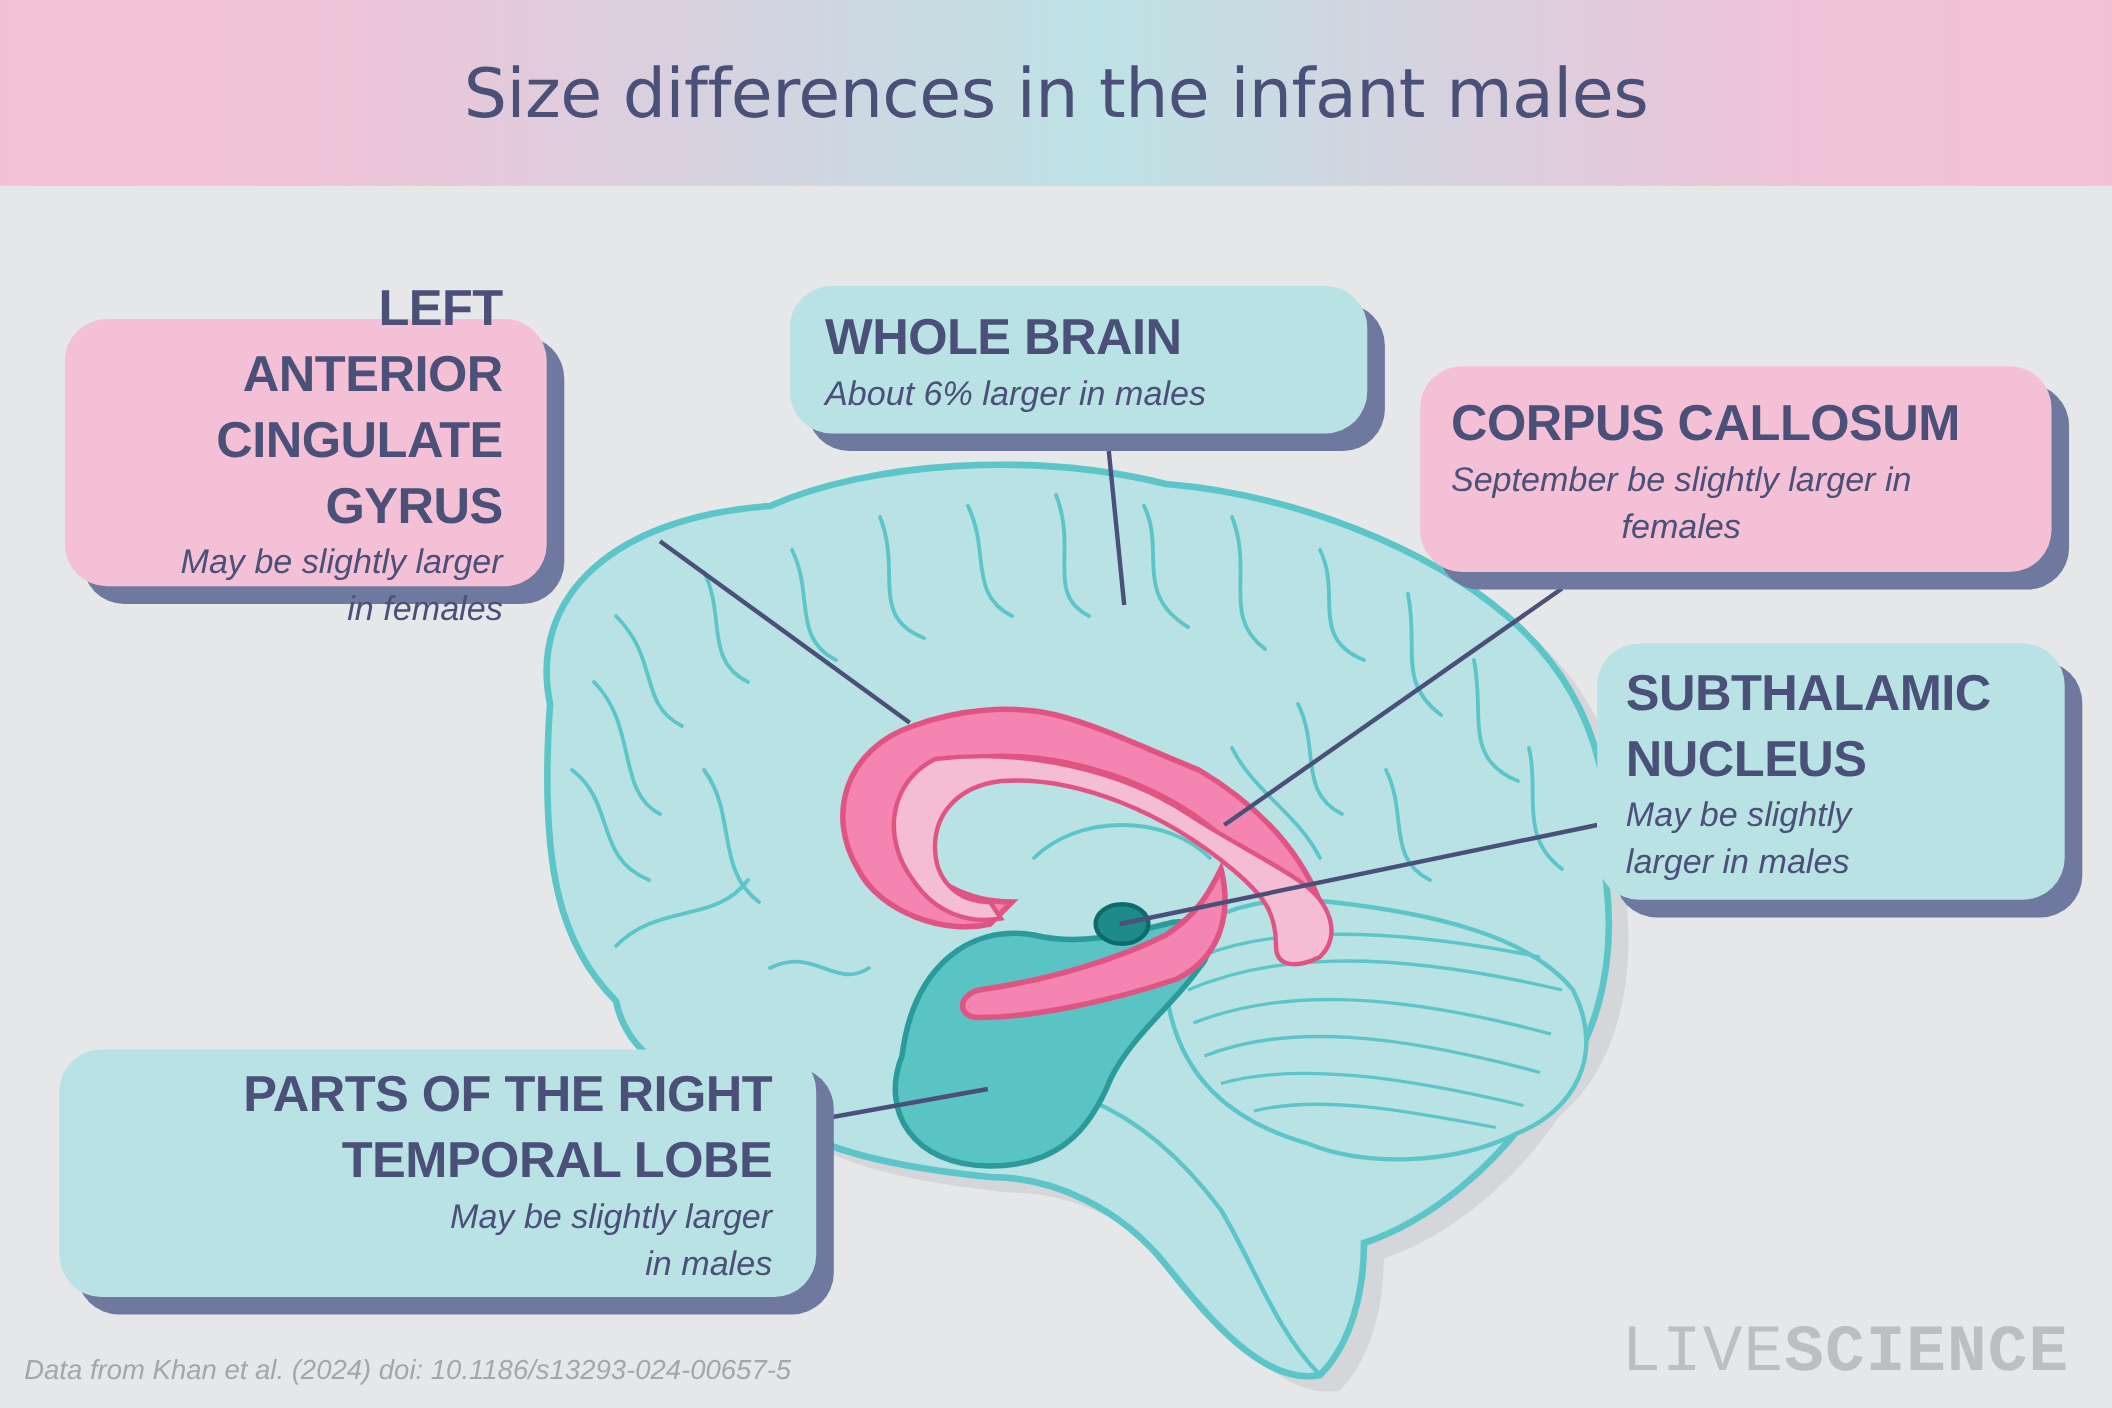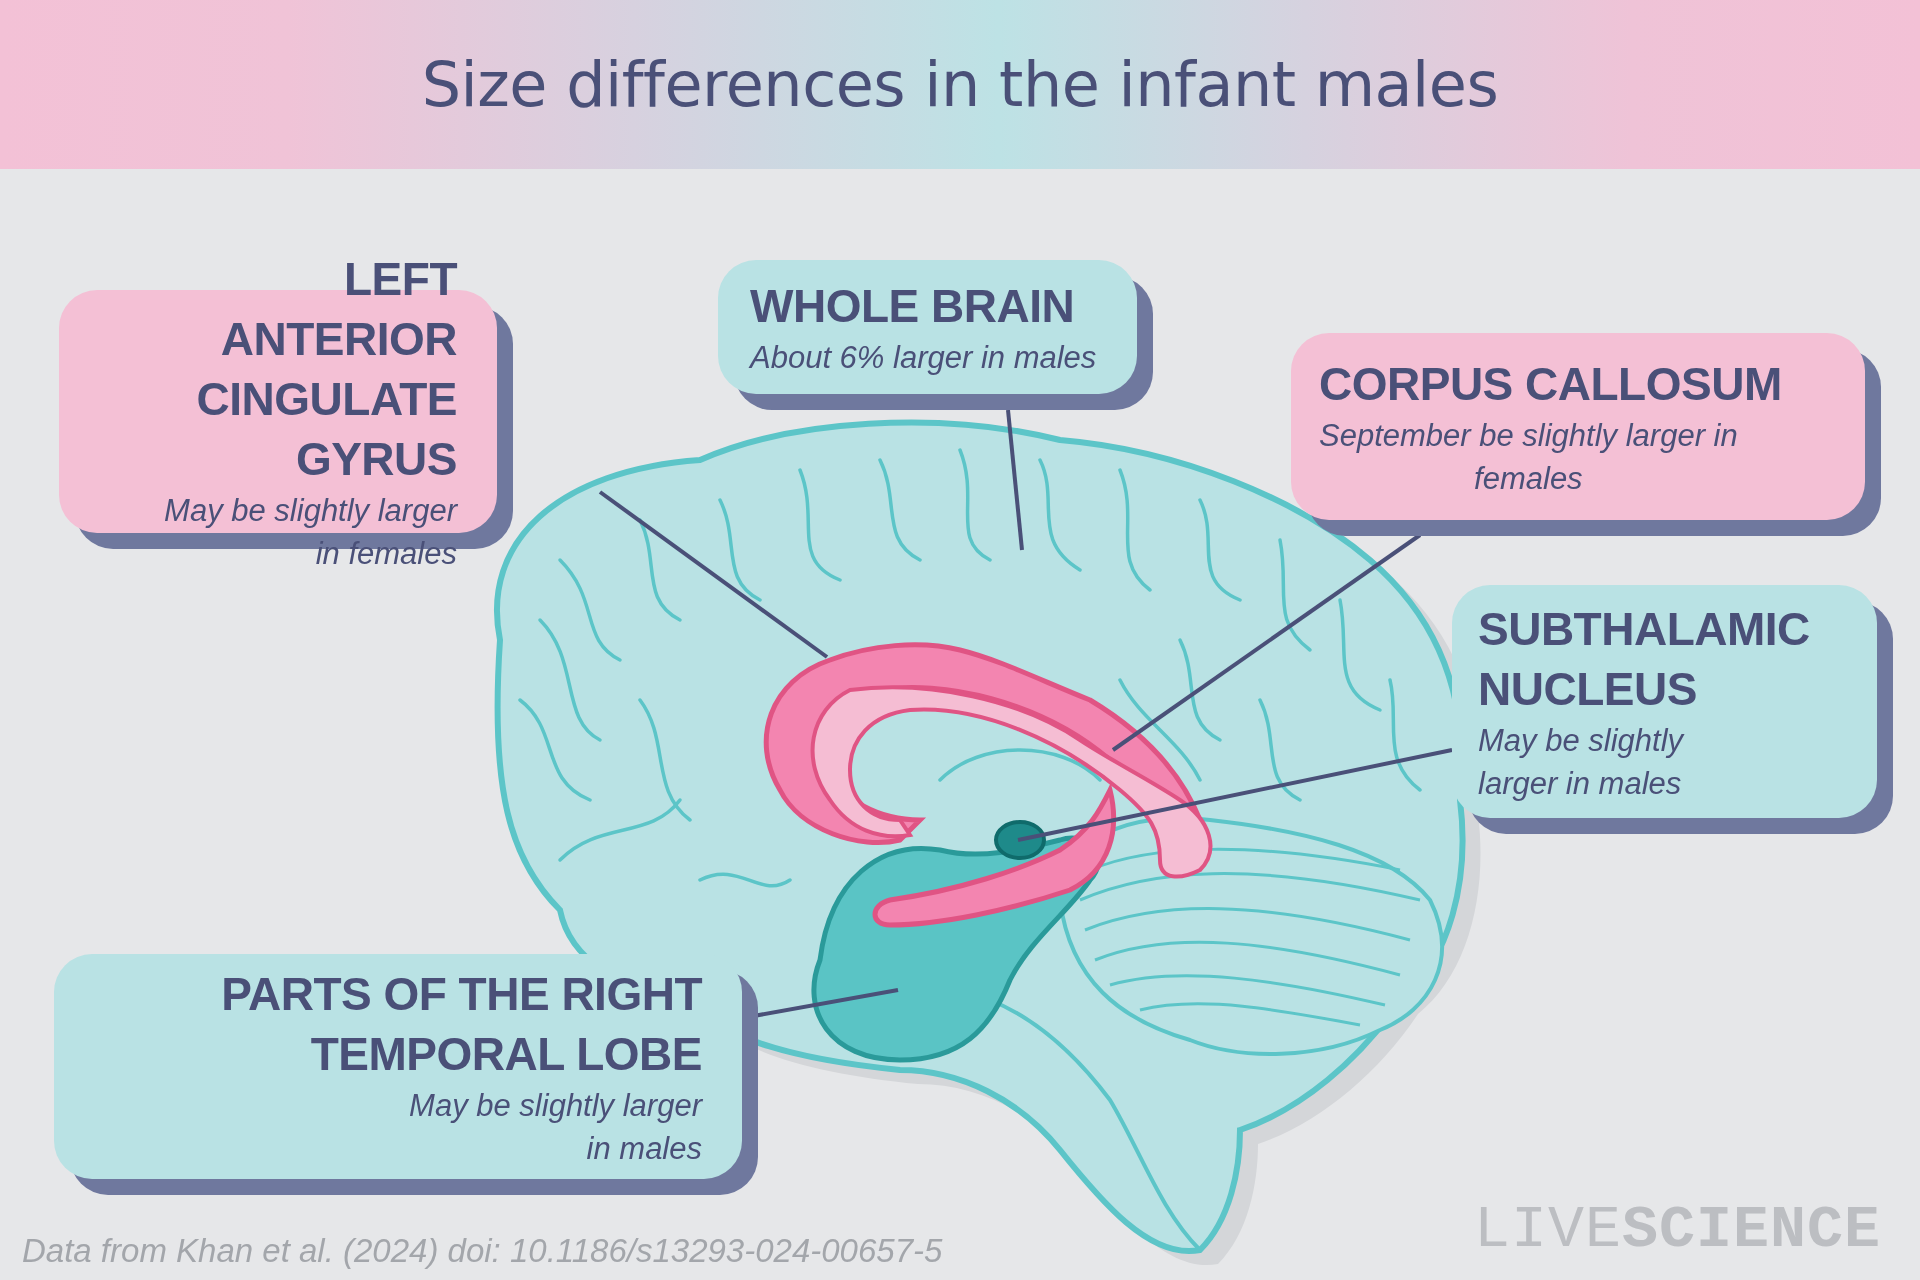--- a/index.html
+++ b/index.html
@@ -16,21 +16,21 @@
   .box { position: absolute; border-radius: 38px; padding: 0; }
   .box .shadow { position: absolute; left: 16px; top: 16px; right: -16px; bottom: -16px; background: #6f789e; border-radius: 38px; }
   .box .face { position: absolute; inset: 0; border-radius: 38px; }
   .box.pink .face { background: #f4c0d5; }
   .box.teal .face { background: #b9e2e4; }
   .box .content { position: absolute; inset: 0; display: flex; flex-direction: column; justify-content: center; padding: 0 40px; }
   .box.right-align .content { align-items: flex-end; text-align: right; }
   .box.left-align .content { align-items: flex-start; text-align: left; }
   .heading { font-weight: bold; font-size: 46px; line-height: 60px; color: #4a5078; letter-spacing: -0.5px; white-space: pre-line; }
   .sub { font-style: italic; font-size: 31px; line-height: 43px; color: #4a5078; white-space: pre-line; }
-  .footer { position: absolute; left: 22px; top: 1232px; font-size: 33px; font-style: italic; color: #a3a6ab; text-align: center; }
+  .footer { position: absolute; left: 22px; top: 1232px; font-size: 25px; font-style: italic; color: #a3a6ab; text-align: center; }
   .logo { position: absolute; left: 1474px; top: 1196px; font-size: 60px; color: #bcbec2; letter-spacing: 1px; font-family: Liberation Mono, monospace; }
   .logo .live { font-weight: normal; }
   .logo .sci { font-weight: bold; }
 </style>
 </head>
 <body>
 
 <div class="header">
   <div class="title"><span>Size differences in the </span><span class="bold">infant</span><span> males</span></div>
 </div>
@@ -98,21 +98,21 @@
   <div class="shadow"></div>
   <div class="face"></div>
   <div class="content">
     <div class="heading">LEFT ANTERIOR
 CINGULATE GYRUS</div>
     <div class="sub">May be slightly larger
 in females</div>
   </div>
 </div>
 
-<div class="box teal left-align" style="left:718px; top:260px; width:419px; height:134px;">
+<div class="box teal left-align" style="left:718px; top:260px; width:525px; height:134px;">
   <div class="shadow"></div>
   <div class="face"></div>
   <div class="content" style="padding-left:32px;">
     <div class="heading">WHOLE BRAIN</div>
     <div class="sub">About 6% larger in males</div>
   </div>
 </div>
 
 <div class="box pink left-align" style="left:1291px; top:333px; width:574px; height:187px;">
   <div class="shadow"></div>

